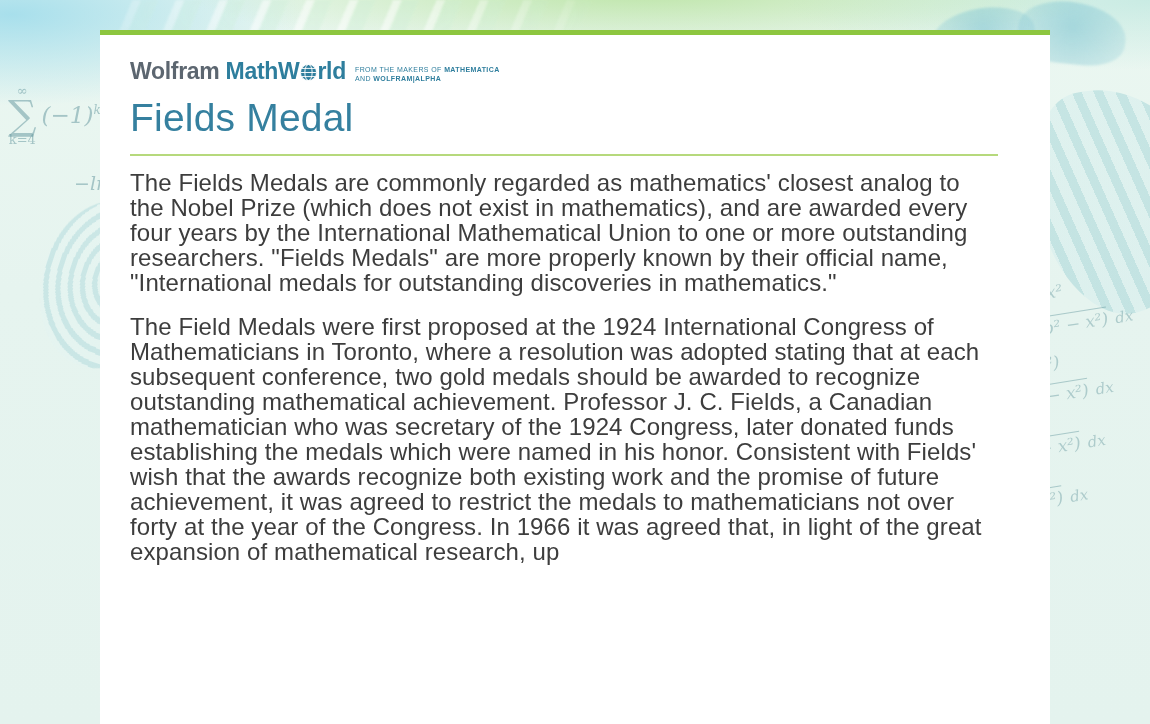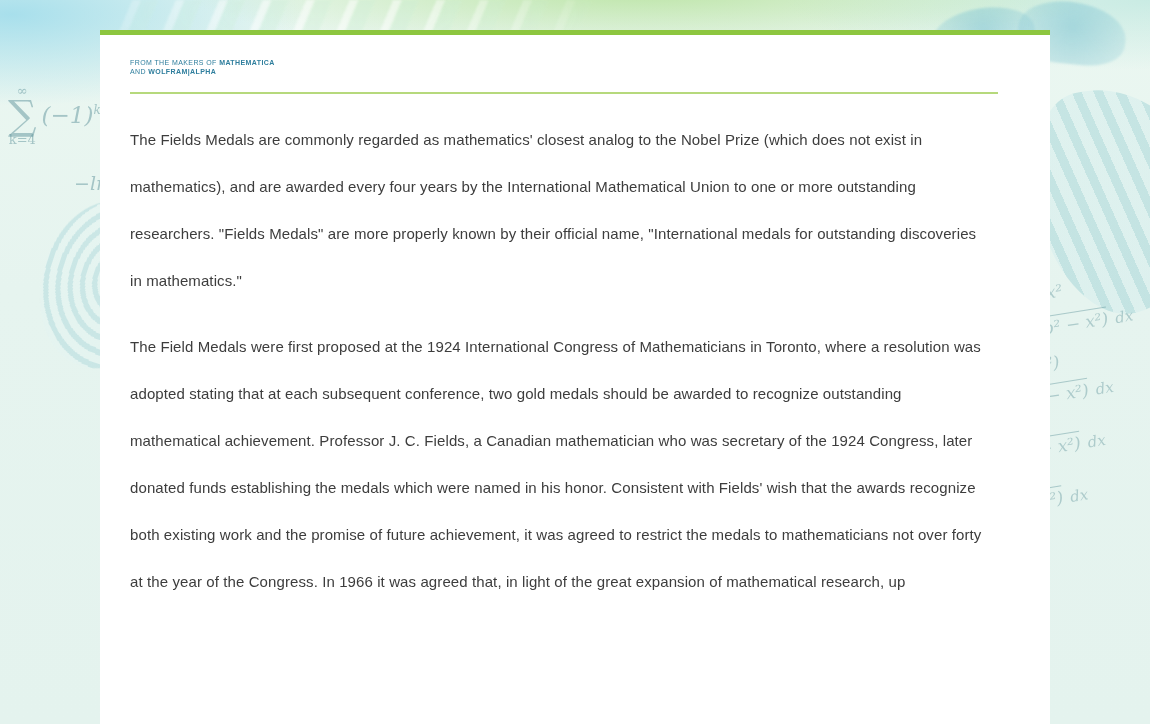--- a/index.html
+++ b/index.html
@@ -80,22 +80,22 @@
   .globe{display:inline-block;vertical-align:-2px;margin:0 .5px;}
   .tagline{font-size:7px;line-height:9px;color:var(--logo-teal);
     letter-spacing:.4px;padding-bottom:3px;white-space:nowrap;}
   .tagline b{font-weight:700;}
   .page-title{
     margin:9px 0 0 0;font-size:39px;font-weight:400;line-height:46px;
     color:var(--heading-teal);letter-spacing:.2px;
   }
   .divider{height:2px;background:var(--divider-green);margin-top:13px;width:868px;}
   .article p{
-    width:852px;margin:22px 0 0 0;
-    font-size:15px;line-height:47px;color:var(--body-text);letter-spacing:.1px;
+    width:852px;margin:14px 0 0 0;
+    font-size:24px;line-height:25px;color:var(--body-text);letter-spacing:.1px;
   }
   .article p + p{margin-top:19px;}
 </style>
 </head>
 <body>
 
 <div class="bg-base"></div>
 <div class="streaks"></div>
 <div class="lobe lobe1"></div>
 <div class="lobe lobe2"></div>
@@ -116,26 +116,36 @@
 <div class="formula f-sqrt" style="left:1036px;top:312px;"><span class="rad">(b² − x²)</span><span class="dx">dx</span></div>
 <div class="formula f-sqrt" style="left:1046px;top:352px;"><span class="rad noline">²)</span><span class="dx"></span></div>
 <div class="formula f-sqrt" style="left:1034px;top:382px;"><span class="rad">² − x²)</span><span class="dx">dx</span></div>
 <div class="formula f-sqrt" style="left:1038px;top:434px;"><span class="rad">− x²)</span><span class="dx">dx</span></div>
 <div class="formula f-sqrt" style="left:1040px;top:487px;"><span class="rad">x²)</span><span class="dx">dx</span></div>
 
 <div class="card">
   <div class="inner">
 
     <div class="brand">
+      <span class="wordmark"><span class="wolfram">Wolfram</span>
+        <span class="mathworld"><span>MathW</span><span class="globe"><svg width="17" height="17" viewBox="0 0 20 20">
+                <circle cx="10" cy="10" r="9.5" fill="#2e7e9d"></circle>
+                <g stroke="#ffffff" stroke-width="1.1" fill="none">
+                  <ellipse cx="10" cy="10" rx="4.3" ry="9.5"></ellipse>
+                  <circle cx="10" cy="10" r="9.5"></circle>
+                  <path d="M0.5,10 h19 M1.9,5.2 h16.2 M1.9,14.8 h16.2"></path>
+                </g>
+              </svg></span><span>rld</span></span></span>
       <span class="tagline">
         <span>FROM THE MAKERS OF</span> <b>MATHEMATICA</b><br>
         <span>AND</span> <b>WOLFRAM|ALPHA</b>
       </span>
     </div>
 
+    <h1 class="page-title">Fields Medal</h1>
     <div class="divider"></div>
 
     <div class="article">
       <p>The Fields Medals are commonly regarded as mathematics' closest analog to the Nobel Prize (which does not exist in mathematics), and are awarded every four years by the International Mathematical Union to one or more outstanding researchers. "Fields Medals" are more properly known by their official name, "International medals for outstanding discoveries in mathematics."</p>
       <p>The Field Medals were first proposed at the 1924 International Congress of Mathematicians in Toronto, where a resolution was adopted stating that at each subsequent conference, two gold medals should be awarded to recognize outstanding mathematical achievement. Professor J. C. Fields, a Canadian mathematician who was secretary of the 1924 Congress, later donated funds establishing the medals which were named in his honor. Consistent with Fields' wish that the awards recognize both existing work and the promise of future achievement, it was agreed to restrict the medals to mathematicians not over forty at the year of the Congress. In 1966 it was agreed that, in light of the great expansion of mathematical research, up</p>
     </div>
 
   </div>
 </div>
 

